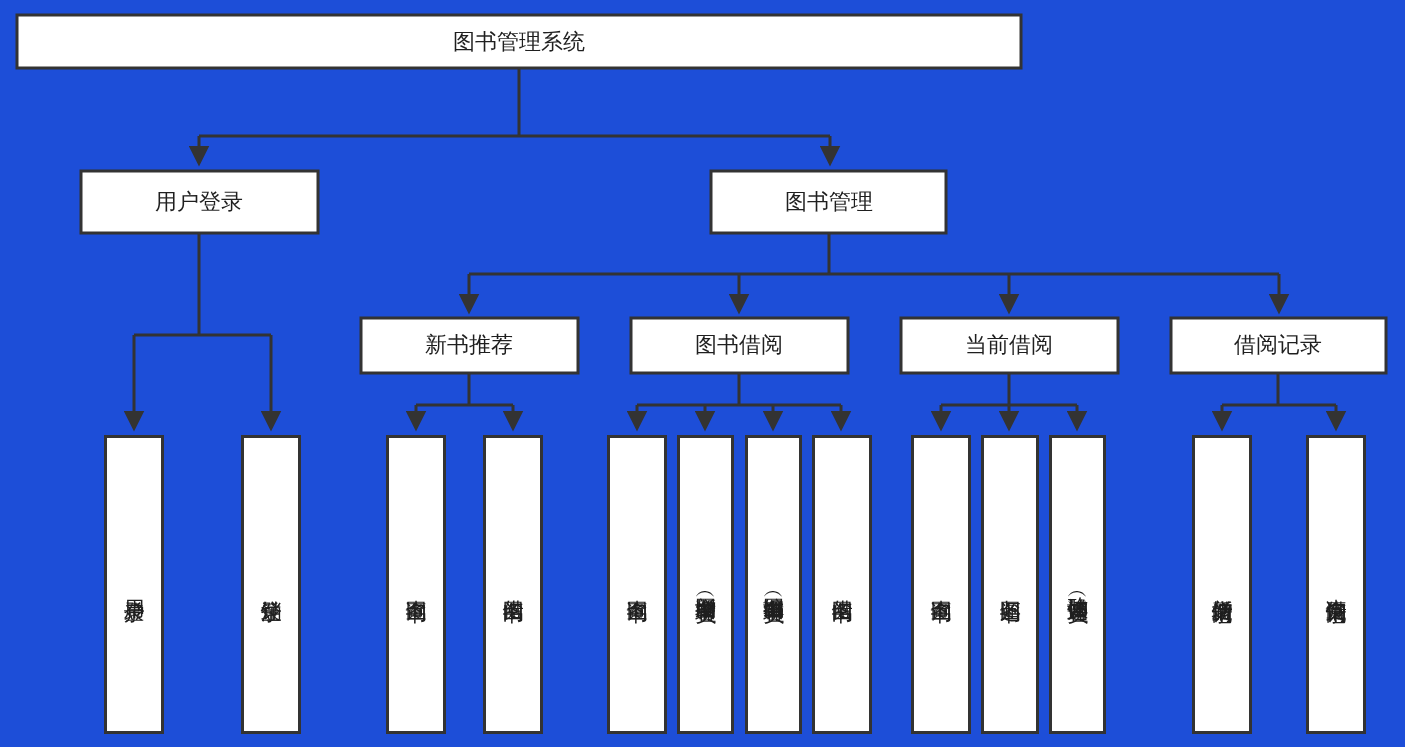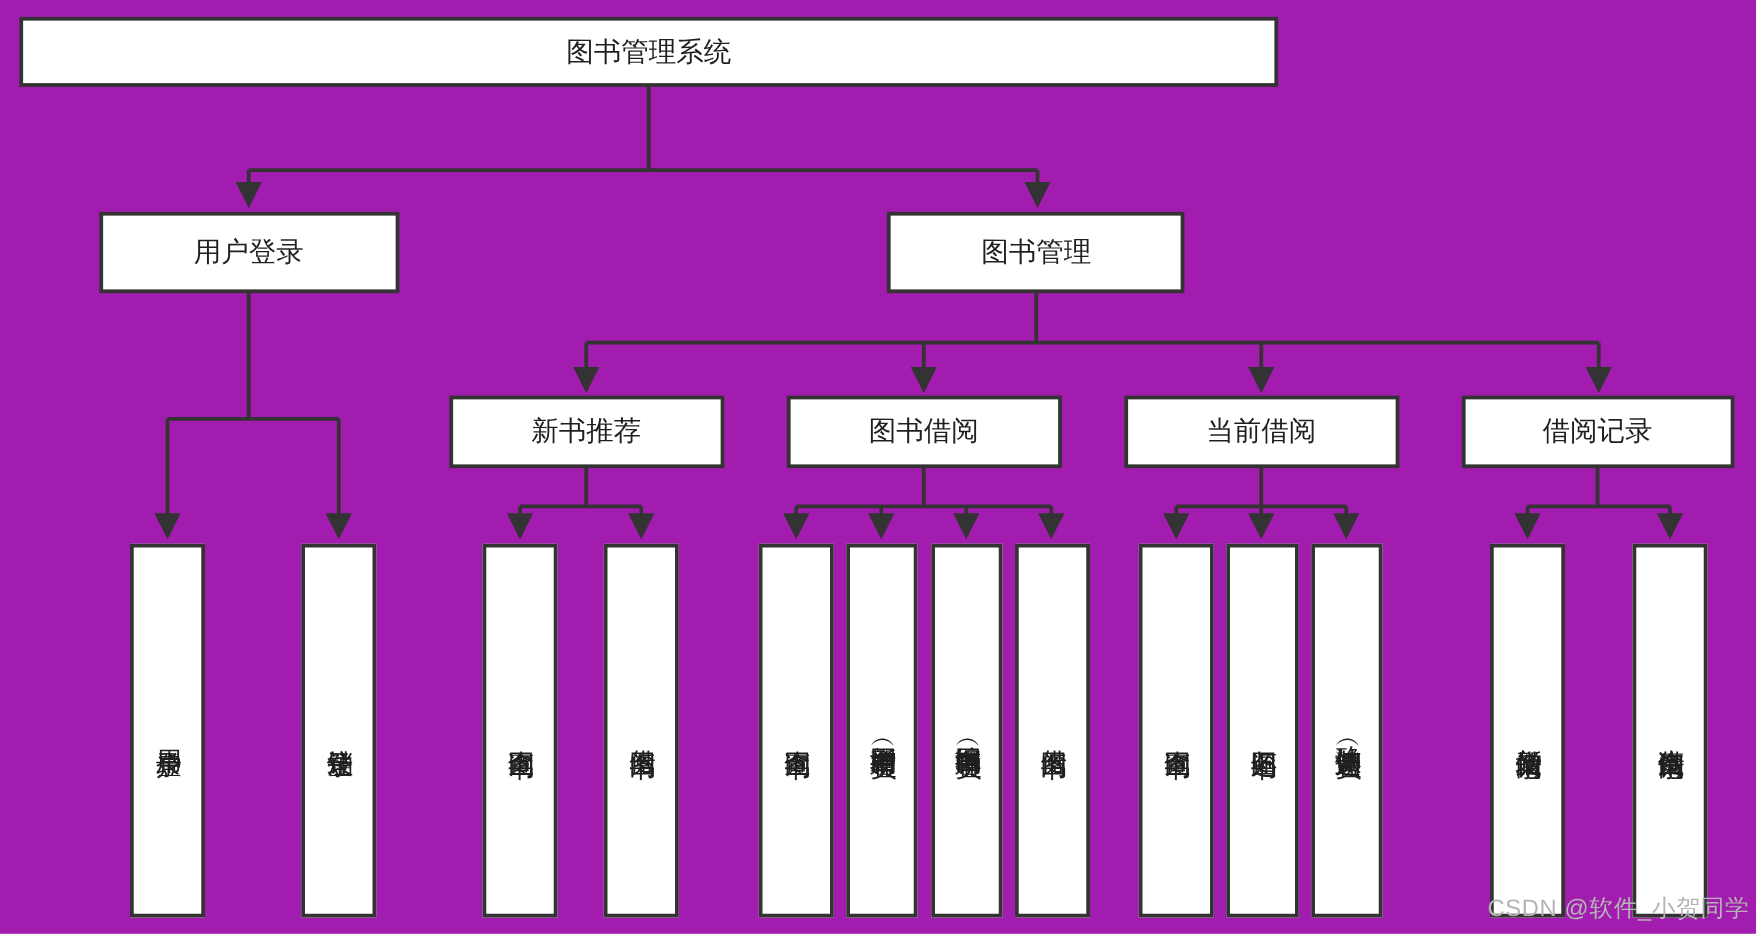--- a/index.html
+++ b/index.html
@@ -1,20 +1,20 @@
 <!DOCTYPE html>
 <html><head>
 <meta charset="utf-8">
 <style>
   html,body{margin:0;padding:0;background:#ffffff;}
   body{
     font-family:"Liberation Sans","DejaVu Sans",sans-serif;
     width:1405px;height:747px;overflow:hidden;position:relative;
   }
-  #diagram-root{position:relative;width:1405px;height:747px;background:#a21caf;}
+  #diagram-root{position:relative;width:1405px;height:747px;background:#1d4ed8;}
   svg#diagram-svg{position:absolute;left:0;top:0;width:1405px;height:747px;display:block;}
   .node-rect{fill:#ffffff;stroke:#333333;stroke-width:3;}
   .link-line{stroke:#333333;stroke-width:3;fill:none;}
   .node-label-h{
     font-family:"Liberation Sans","DejaVu Sans",sans-serif;
     font-size:22px;fill:#1f1f1f;text-anchor:middle;dominant-baseline:middle;
   }
   .leaf-label{
     font-family:"Liberation Sans","DejaVu Sans",sans-serif;
     font-size:21px;color:#1f1f1f;line-height:1.06;
@@ -171,15 +171,14 @@
     <span class="leaf-label">确认归还（管理员）</span>
   </div>
 
   <div class="leaf-box" style="left:1192px;top:435px;width:60px;height:299px;">
     <span class="leaf-label">新增借阅记录</span>
   </div>
   <div class="leaf-box" style="left:1306px;top:435px;width:60px;height:299px;">
     <span class="leaf-label">查询借阅记录</span>
   </div>
 
-  <div class="watermark">CSDN @软件_小贺同学</div>
 
 </div>
 
 </body></html>

